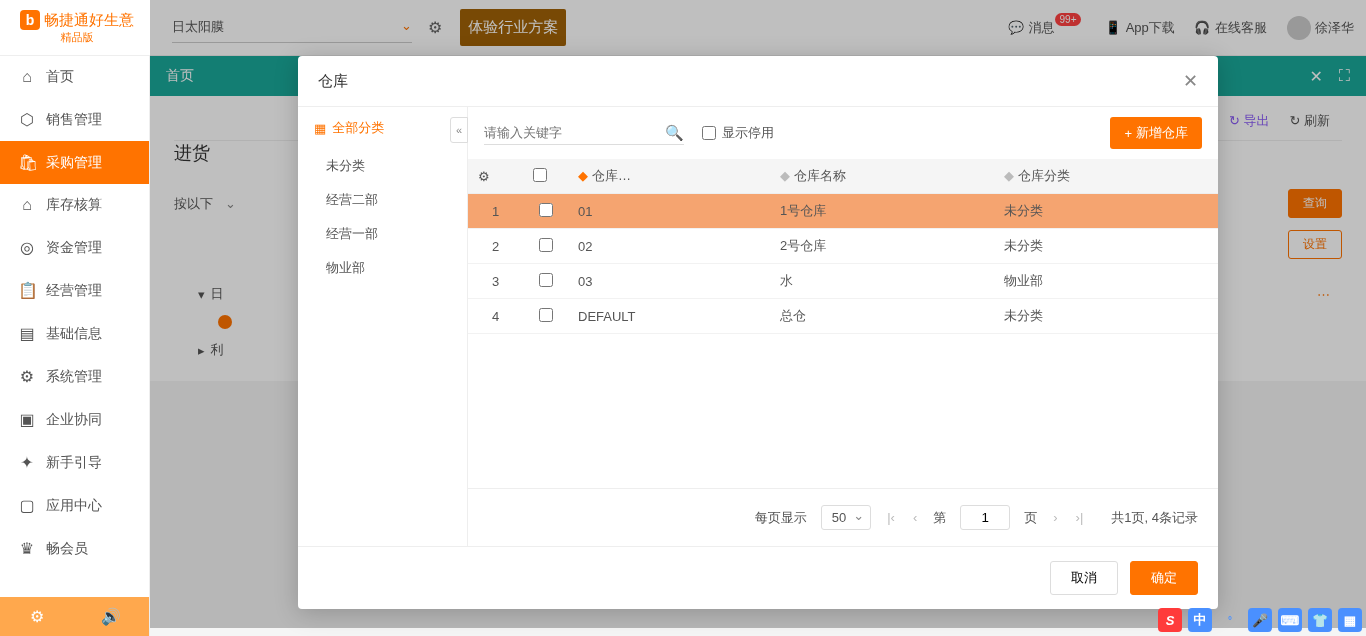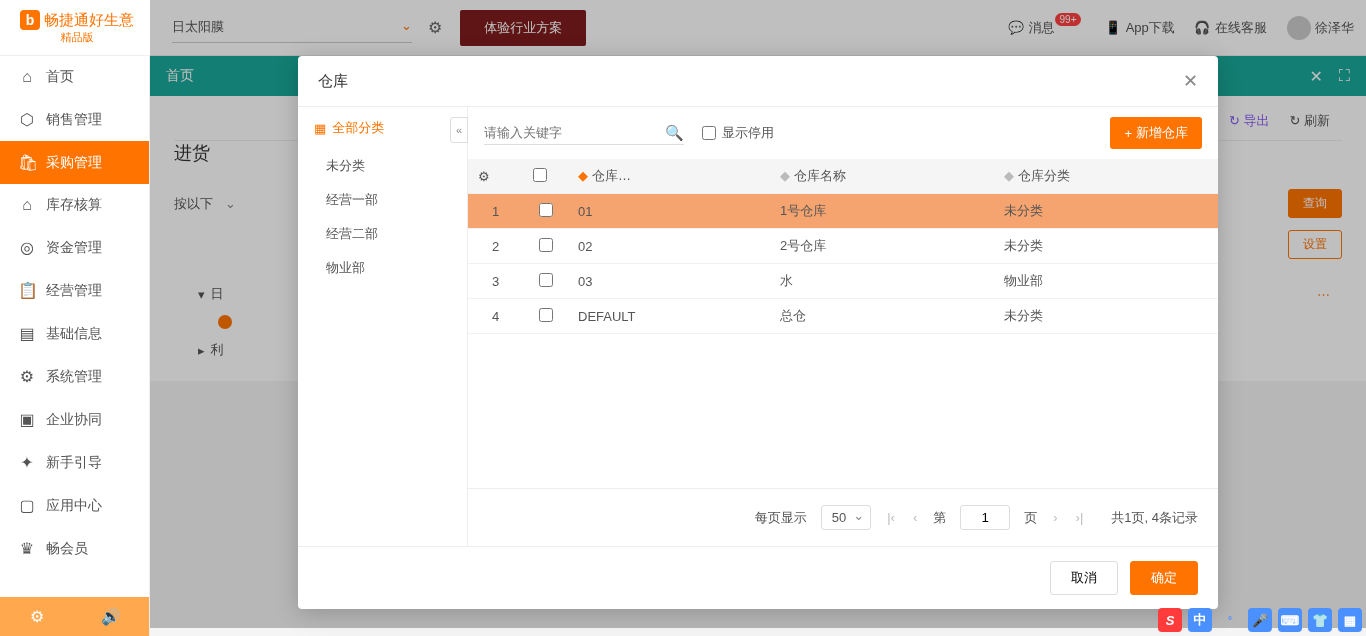--- a/index.html
+++ b/index.html
@@ -8,21 +8,21 @@
 
 .top-header { height: 56px; display: flex; align-items: center; padding: 0 12px; border-bottom: 1px solid #eee; }
 .logo-area { display: flex; flex-direction: column; align-items: center; width: 130px; }
 .logo-row { display: flex; align-items: center; gap: 4px; }
 .logo-icon { width: 20px; height: 20px; background: #ff7300; border-radius: 4px; display: flex; align-items: center; justify-content: center; color: #fff; font-weight: bold; font-size: 14px; }
 .logo-text { color: #ff7300; font-size: 15px; font-weight: 500; }
 .logo-sub { color: #ff7300; font-size: 11px; }
 .tenant-select { margin-left: 30px; display: flex; gap: 8px; color: #555; font-size: 13px; width: 240px; border-bottom: 1px solid #ccc; padding: 6px 0; justify-content: space-between; }
 .tenant-chev { color: #ff7300; }
 .gear-btn { margin-left: 16px; color: #666; font-size: 16px; }
-.exp-btn { margin-left: 18px; background: #7f1d1d; color: #fff; padding: 9px 24px; font-size: 13px; border-radius: 2px; cursor: pointer; }
+.exp-btn { margin-left: 18px; background: #a16207; color: #fff; padding: 9px 8px; font-size: 15px; border-radius: 2px; cursor: pointer; }
 .header-right { margin-left: auto; display: flex; align-items: center; gap: 20px; color: #555; font-size: 13px; }
 .hdr-item { display: flex; align-items: center; gap: 4px; cursor: pointer; }
 .badge { background: #ff4040; color: #fff; font-size: 10px; padding: 1px 5px; border-radius: 8px; position: relative; top: -8px; left: -4px; text-align: center; }
 .avatar { width: 24px; height: 24px; background: #ccc; border-radius: 50%; }
 
 
 .layout { display: flex; height: calc(100% - 56px); }
 .sidebar { width: 150px; background: #fff; border-right: 1px solid #eee; display: flex; flex-direction: column; }
 .side-item { display: flex; align-items: center; gap: 10px; padding: 12px 18px; color: #555; font-size: 14px; cursor: pointer; }
 .side-item.active { background: #ff7300; color: #fff; }
@@ -238,22 +238,22 @@
           <span class="modal-close">✕</span>
         </div>
         <div class="modal-body">
           <div class="cat-side">
             <div class="cat-collapse">«</div>
             <div class="cat-head">
               <span style="color:#ff7300;">▦</span>
               <span>全部分类</span>
             </div>
             <div class="cat-item">未分类</div>
+            <div class="cat-item">经营二部</div>
             <div class="cat-item">经营一部</div>
-            <div class="cat-item">经营二部</div>
             <div class="cat-item">物业部</div>
           </div>
           <div class="modal-main">
             <div class="modal-toolbar">
               <div class="search-wrap">
                 <input class="search-input" placeholder="请输入关键字" style="">
                 <span class="search-icon">🔍</span>
               </div>
               <label class="chk-wrap">
                 <input type="checkbox" style="">

